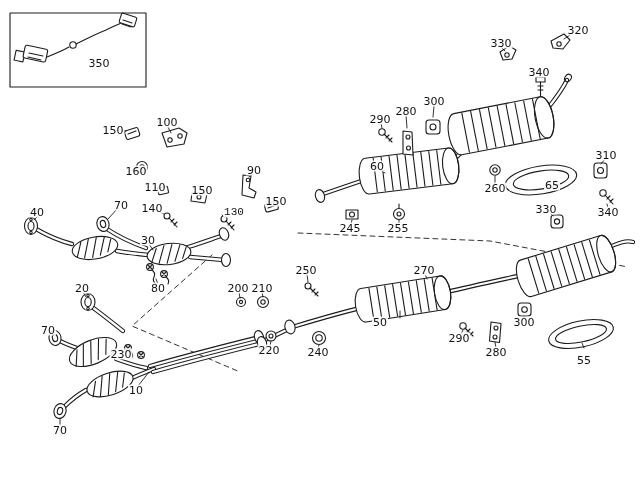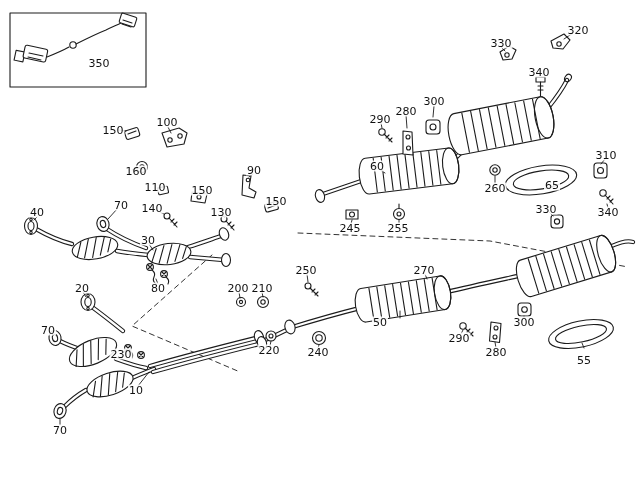--- a/index.html
+++ b/index.html
@@ -387,21 +387,21 @@
       <div class="part-label" style="left: 276px; top: 201px;">150</div>
       <div class="part-label" style="left: 377px; top: 166px;">60</div>
       <div class="part-label" style="left: 606px; top: 155px;">310</div>
       <div class="part-label" style="left: 552px; top: 185px;">65</div>
       <div class="part-label" style="left: 495px; top: 188px;">260</div>
       <div class="part-label" style="left: 546px; top: 209px;">330</div>
       <div class="part-label" style="left: 608px; top: 212px;">340</div>
       <div class="part-label" style="left: 37px; top: 212px;">40</div>
       <div class="part-label" style="left: 121px; top: 205px;">70</div>
       <div class="part-label" style="left: 152px; top: 208px;">140</div>
-      <div class="part-label" style="left: 221px; top: 212px;">130</div>
+      <div class="part-label" style="left: 234px; top: 212px; font-family: Liberation Mono, monospace;">130</div>
       <div class="part-label" style="left: 148px; top: 240px;">30</div>
       <div class="part-label" style="left: 350px; top: 228px;">245</div>
       <div class="part-label" style="left: 398px; top: 228px;">255</div>
       <div class="part-label" style="left: 306px; top: 270px;">250</div>
       <div class="part-label" style="left: 424px; top: 270px;">270</div>
       <div class="part-label" style="left: 158px; top: 288px;">80</div>
       <div class="part-label" style="left: 82px; top: 288px;">20</div>
       <div class="part-label" style="left: 238px; top: 288px;">200</div>
       <div class="part-label" style="left: 262px; top: 288px;">210</div>
       <div class="part-label" style="left: 380px; top: 322px;">50</div>

